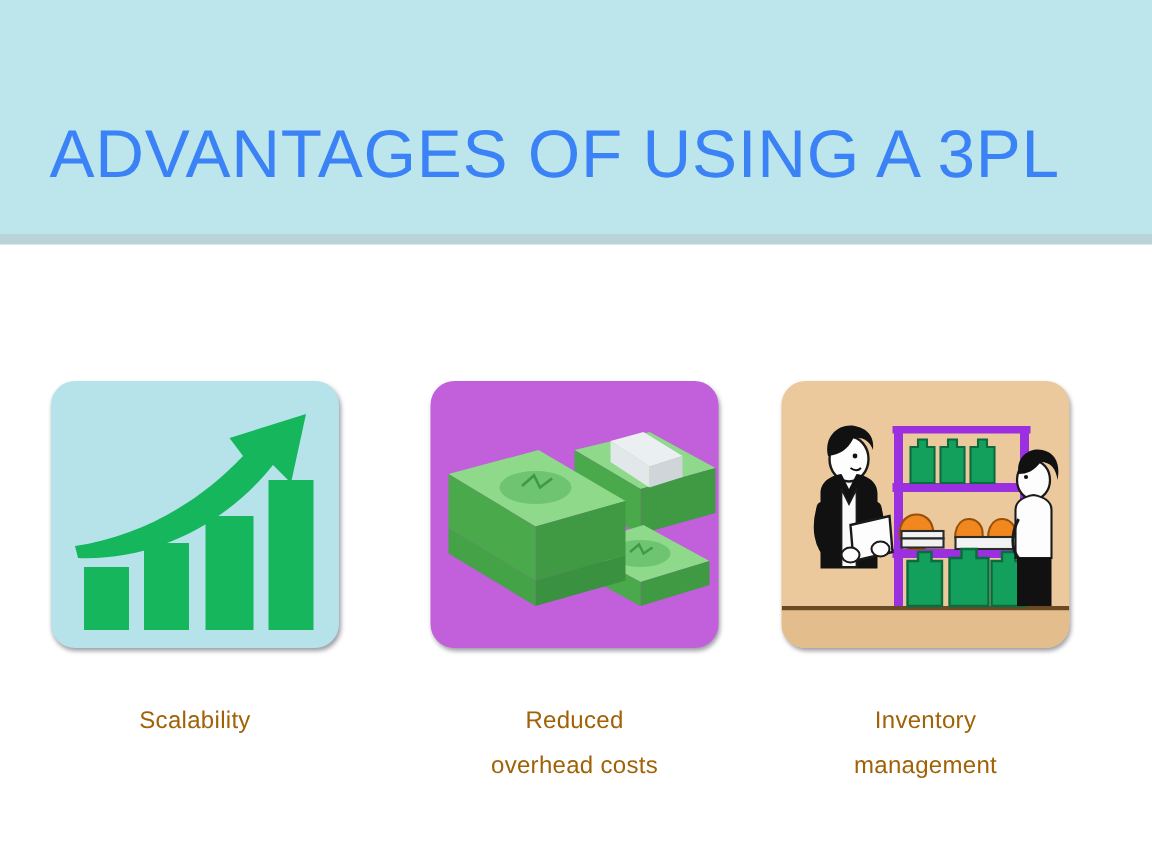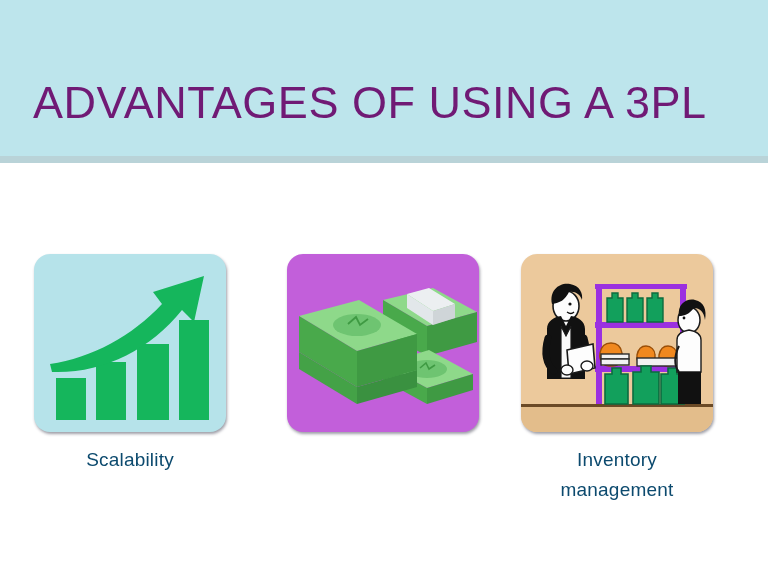--- a/index.html
+++ b/index.html
@@ -42,21 +42,21 @@
   }
   .slide-title {
     position: absolute;
     left: 33px;
     top: 45px;
     width: 710px;
     font-family: "Liberation Sans", sans-serif;
     font-size: 45px;
     font-weight: 400;
     letter-spacing: 0.5px;
-    color: #701a75;
+    color: #3b82f6;
     line-height: 56px;
     white-space: nowrap;
   }
 
   
   .cards {
     position: absolute;
     left: 0;
     top: 248px;
     width: 768px;
@@ -85,25 +85,25 @@
   .tile-money      { background: #c25fda; }
   .tile-inventory  { background: #ecc99c; }
 
   .tile svg {
     display: block;
     width: 192px;
     height: 178px;
   }
 
   .caption {
-    margin-top: 13px;
+    margin-top: 34px;
     font-family: "Liberation Sans", sans-serif;
-    font-size: 19px;
+    font-size: 16px;
     font-weight: 500;
-    color: #0c4a6e;
+    color: #a16207;
     line-height: 30px;
     letter-spacing: 0.2px;
     white-space: pre-line;
   }
 </style>
 </head>
 <body>
 
 <div class="slide">
 
@@ -162,20 +162,22 @@
             <polygon points="70,97 130,80 130,116 70,133" fill="#3f9a43"></polygon>
 
             <ellipse cx="70" cy="71" rx="24" ry="11" fill="#6ec471"></ellipse>
             <path d="M61 70 l8 -7 l4 8 l8 -6" stroke="#3f9a43" stroke-width="1.8" fill="none"></path>
 
             <polygon points="12,98 70,133 70,150 12,115" fill="#44a247"></polygon>
             <polygon points="70,133 130,116 130,133 70,150" fill="#3a9140"></polygon>
           </g>
         </svg>
       </div>
+      <div class="caption">Reduced
+overhead costs</div>
     </div>
 
     <div class="card card-3">
       <div class="tile tile-inventory">
         <svg viewBox="0 0 192 178">
 
           <rect x="0" y="150" width="192" height="3" fill="#6b4a26"></rect>
           <rect x="0" y="153" width="192" height="25" fill="#e3bd8b"></rect>
 
           <g stroke="#9b30e0" fill="none" stroke-width="6">

